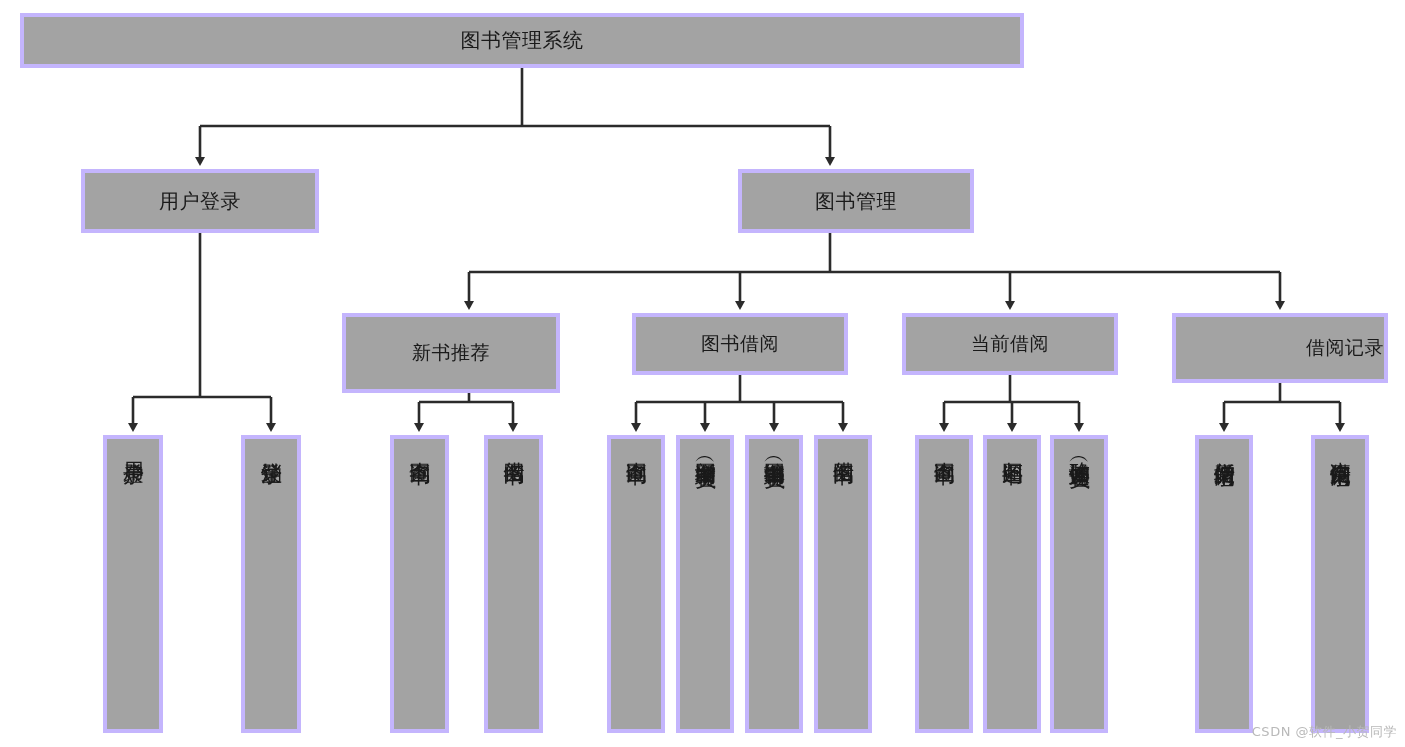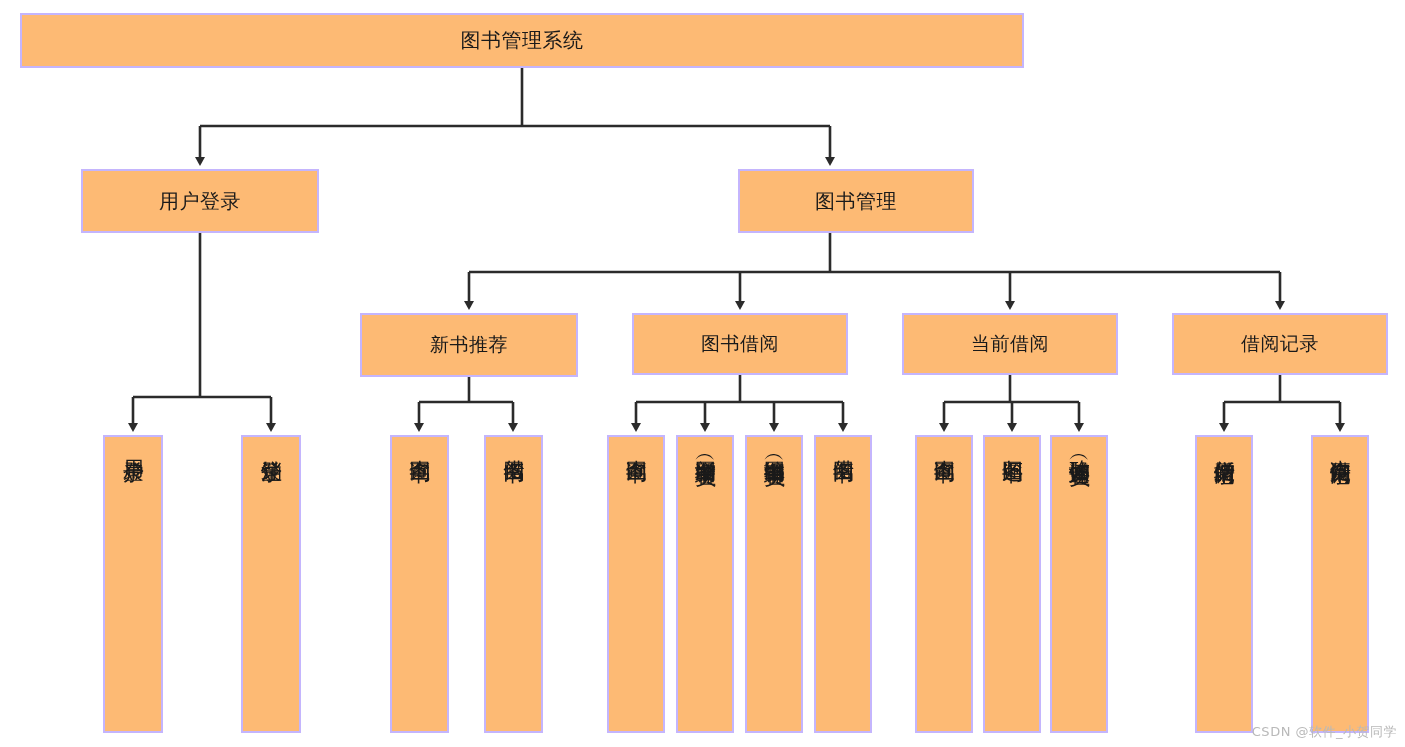--- a/index.html
+++ b/index.html
@@ -21,22 +21,22 @@
     position: absolute;
     left: 0;
     top: 0;
     width: 1405px;
     height: 747px;
     pointer-events: none;
   }
   .node {
     position: absolute;
     box-sizing: border-box;
-    background: #fdba74;
-    border: 2px solid #c4b5fd;
+    background: #a3a3a3;
+    border: 4px solid #c4b5fd;
     display: flex;
     align-items: center;
     justify-content: center;
     color: #1a1a1a;
   }
   .node .label {
     font-size: 19px;
     line-height: 1.15;
     letter-spacing: 0.5px;
     white-space: nowrap;
@@ -127,30 +127,30 @@
     <span class="label">图书管理系统</span>
   </div>
 
   <div class="node level2" style="left:81px; top:169px; width:238px; height:64px;">
     <span class="label">用户登录</span>
   </div>
   <div class="node level2" style="left:712px; top:169px; width:236px; height:64px;margin-left:26px;">
     <span class="label">图书管理</span>
   </div>
 
-  <div class="node level3" style="left:360px; top:313px; width:218px; height:64px;">
+  <div class="node level3" style="left:342px; top:313px; width:218px; height:80px;">
     <span class="label">新书推荐</span>
   </div>
   <div class="node level3" style="left:902px; top:313px; width:216px; height:62px;">
     <span class="label">当前借阅</span>
   </div>
   <div class="node level3" style="left:632px; top:313px; width:216px; height:62px;">
     <span class="label">图书借阅</span>
   </div>
-  <div class="node level3" style="left:1172px; top:313px; width:216px; height:62px;">
+  <div class="node level3" style="left:1172px; top:313px; width:216px; height:70px;justify-content:flex-end;">
     <span class="label">借阅记录</span>
   </div>
 
   <div class="node vertical" style="left:103px; top:435px; width:60px; height:298px;">
     <span class="label">用户登录</span>
   </div>
   <div class="node vertical" style="left:241px; top:435px; width:60px; height:298px;">
     <span class="label">注销登录</span>
   </div>
 

